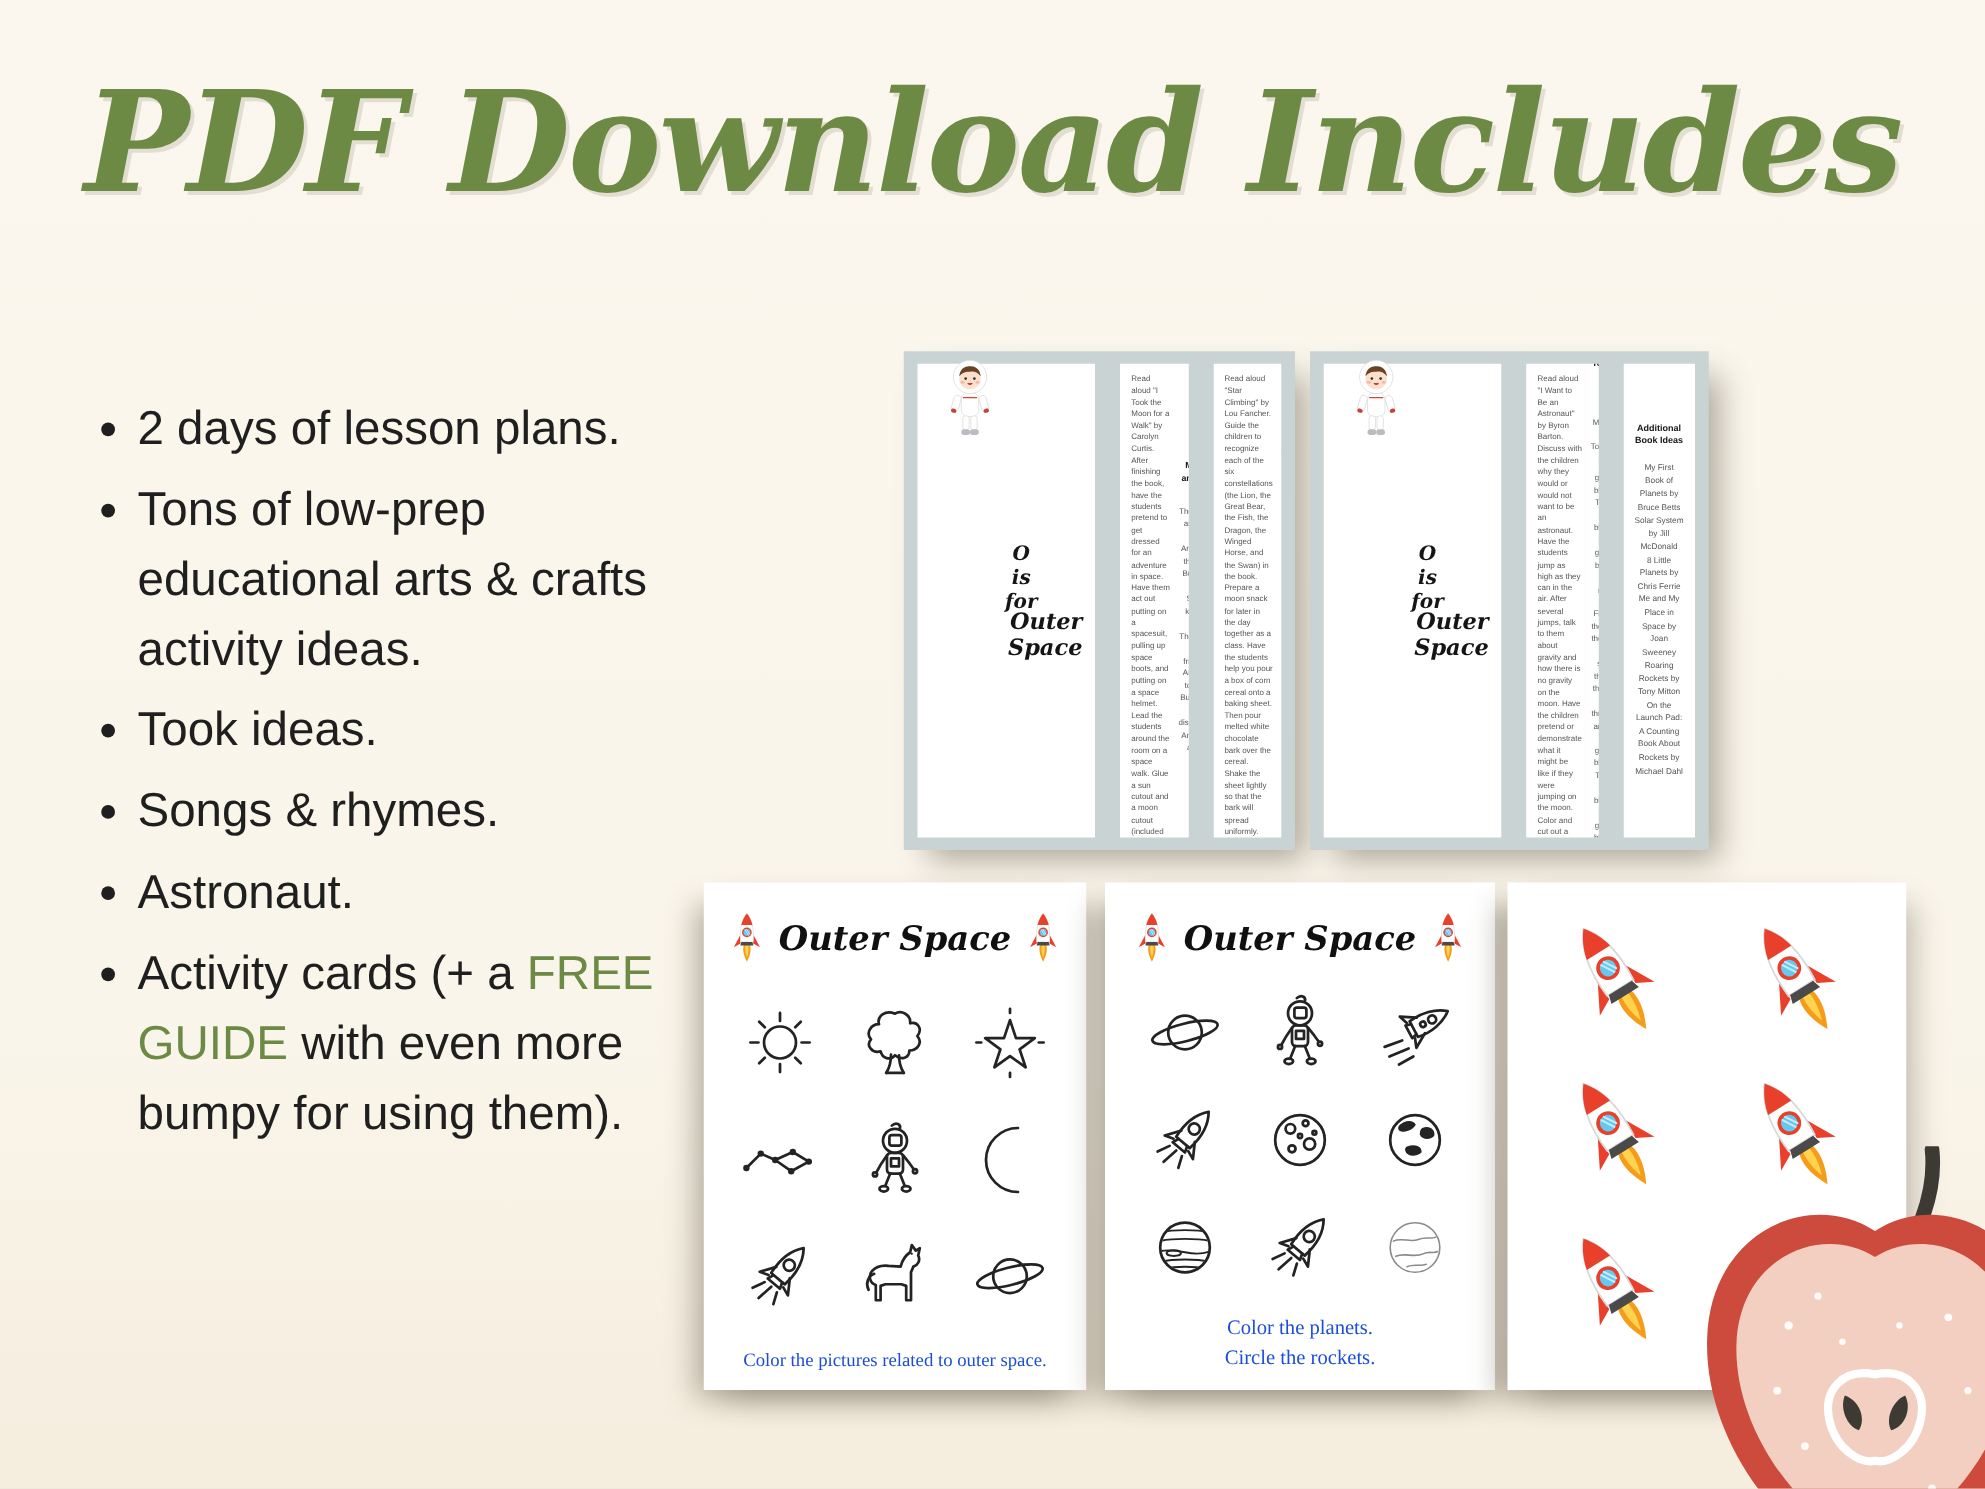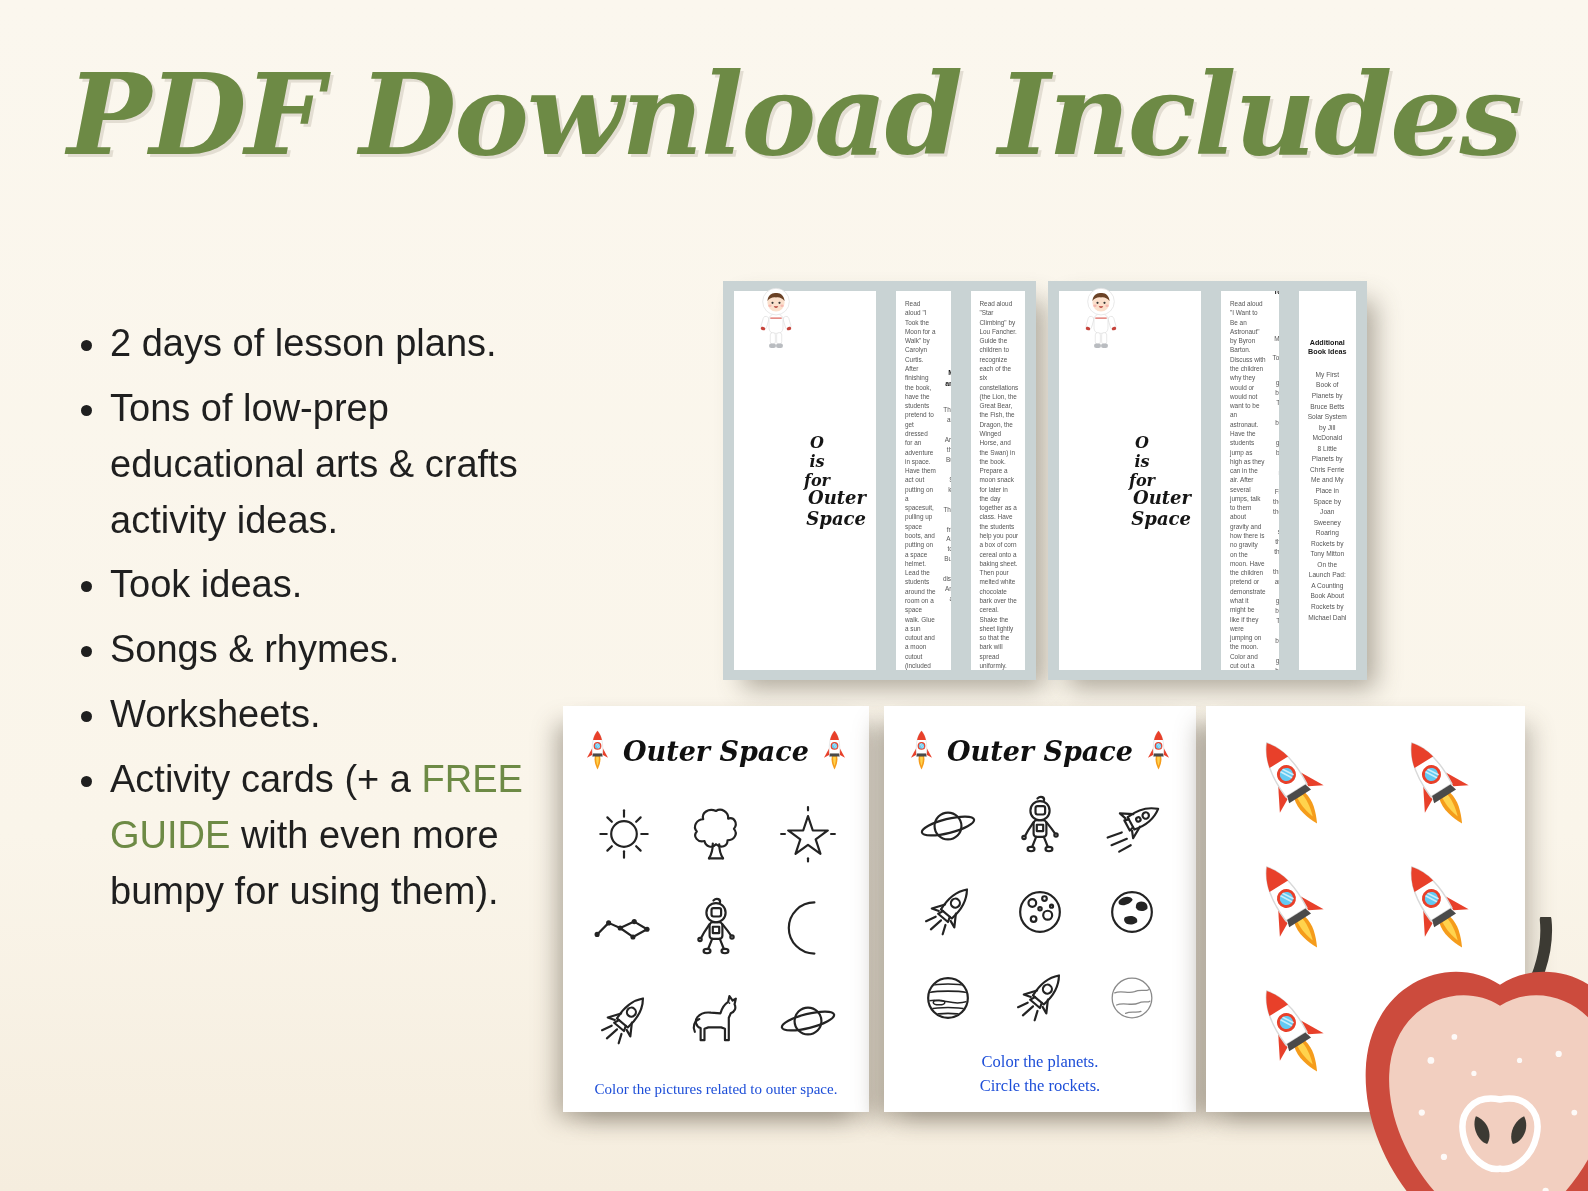--- a/index.html
+++ b/index.html
@@ -76,21 +76,21 @@
 
 <div class="canvas">
 
   <h1 class="headline">PDF Download Includes</h1>
 
   <ul class="features">
     <li><span>2 days of lesson plans.</span></li>
     <li><span>Tons of low-prep educational arts &amp; crafts activity ideas.</span></li>
     <li><span>Took ideas.</span></li>
     <li><span>Songs &amp; rhymes.</span></li>
-    <li><span>Worksheets.</span></li>
+    <li><span>Astronaut.</span></li>
     <li><span>Activity cards (+ a </span><span class="hl">FREE GUIDE</span><span> with even more bumpy for using them).</span></li>
   </ul>
 
   <section class="lesson-page page1">
     <header class="lp-header">
       <span class="astronaut"><svg viewBox="0 0 70 104">
             <rect x="13" y="46" width="9" height="21" rx="4.5" fill="#fff" stroke="#dcdcdc" transform="rotate(16 17.5 56.5)"></rect>
             <rect x="48" y="46" width="9" height="21" rx="4.5" fill="#fff" stroke="#dcdcdc" transform="rotate(-16 52.5 56.5)"></rect>
             <rect x="11" y="63" width="7" height="5" rx="2.5" fill="#c6433b" transform="rotate(16 14.5 65.5)"></rect>
             <rect x="52" y="63" width="7" height="5" rx="2.5" fill="#c6433b" transform="rotate(-16 55.5 65.5)"></rect>

